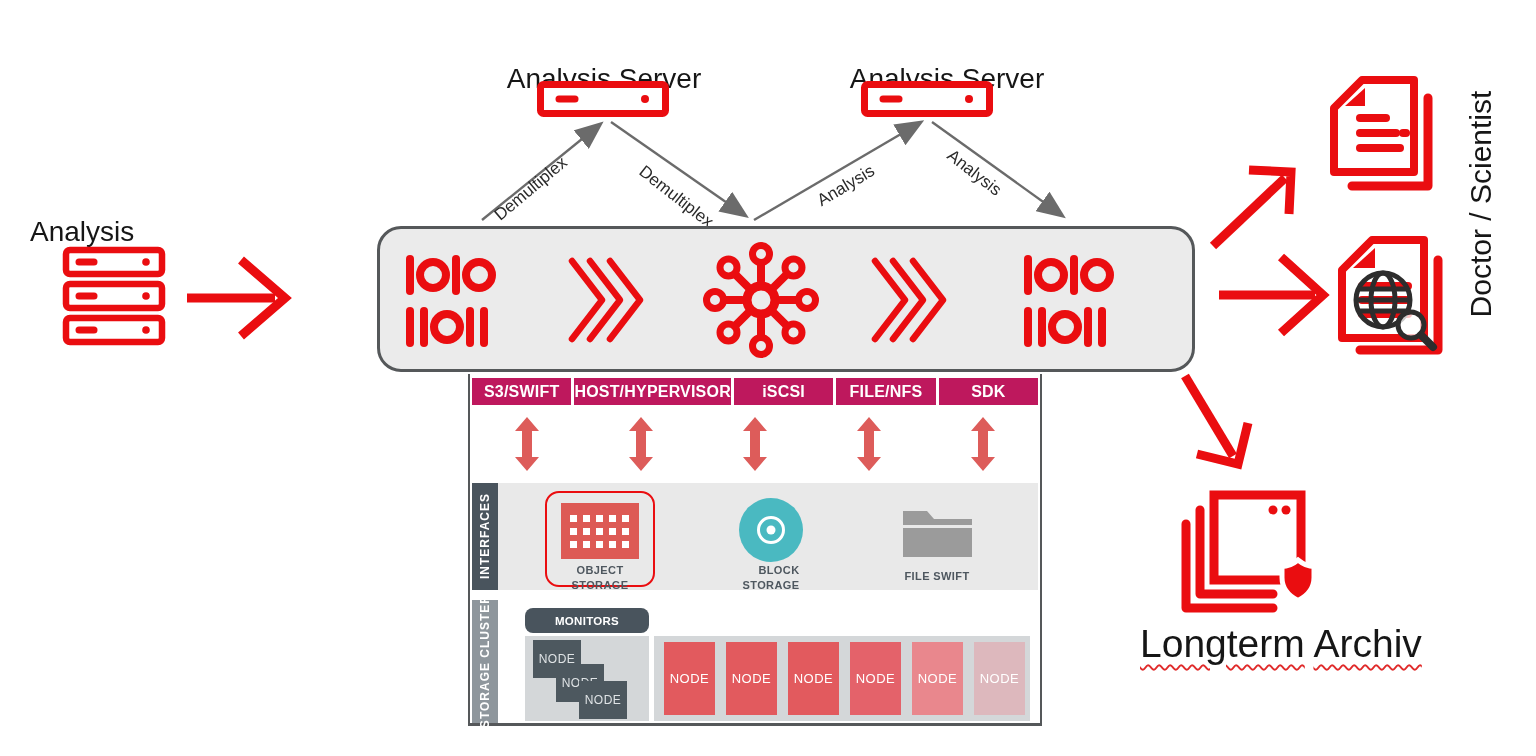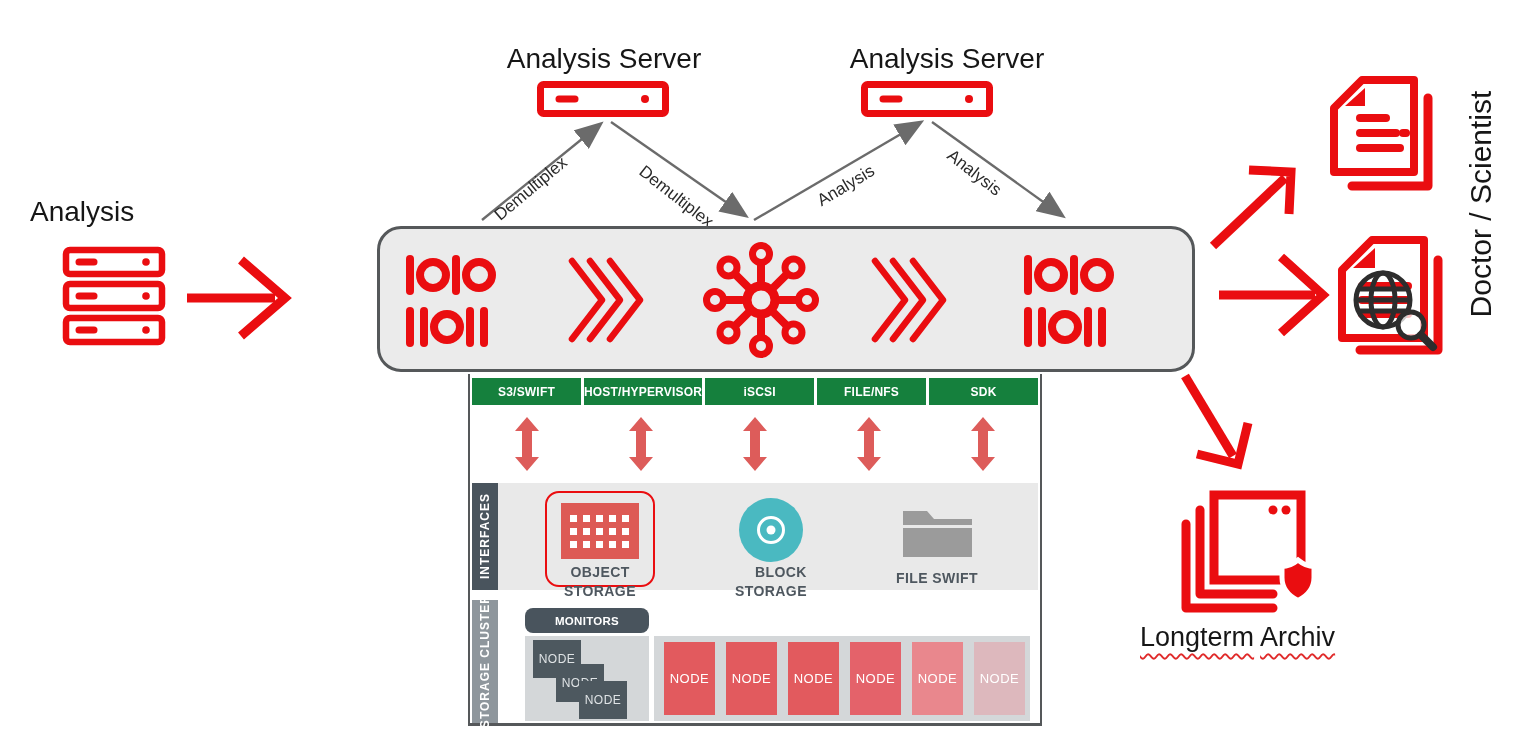--- a/index.html
+++ b/index.html
@@ -1,55 +1,55 @@
 <!DOCTYPE html>
 <html><head>
 <meta charset="utf-8">
 <style>
   html,body{margin:0;padding:0;background:#fff;}
   #canvas{
     position:relative;width:1536px;height:756px;background:#ffffff;
     font-family:"Liberation Sans", sans-serif;overflow:hidden;
   }
   .abs{position:absolute;}
-  .big-label{font-size:28px;color:#161616;white-space:nowrap;}
+  .big-label{font-size:28px;color:#161616;white-space:nowrap;margin-top:20px;}
   .center-origin{transform:translate(-50%,-50%);}
   .flow-label{font-size:17px;color:#2a2a2a;white-space:nowrap;}
 
   
   .bar{
     left:377px;top:226px;width:818px;height:146px;
     background:#ebebeb;border:3px solid #55585a;border-radius:24px;
     box-sizing:border-box;z-index:3;
   }
 
   
   .panel{
     left:468px;top:374px;width:574px;height:352px;background:#fff;
     border-left:2px solid #55585a;border-right:2px solid #55585a;border-bottom:3px solid #55585a;
     box-sizing:border-box;z-index:1;
   }
   .hdr-row{left:2px;right:2px;top:4px;height:27px;display:flex;gap:3px;}
   .hdr-box{
-    flex:1;background:#15803d;color:#fff;display:flex;align-items:center;justify-content:center;
-    font-size:12px;font-weight:bold;letter-spacing:.2px;white-space:nowrap;
+    flex:1;background:#be185d;color:#fff;display:flex;align-items:center;justify-content:center;
+    font-size:16px;font-weight:bold;letter-spacing:.2px;white-space:nowrap;
   }
   .arrows-row{left:2px;right:2px;top:31px;height:78px;display:flex;gap:3px;}
   .arrow-cell{flex:1;display:flex;align-items:center;justify-content:center;}
 
   .band-if{left:2px;right:2px;top:109px;height:107px;background:#e9e9e9;}
   .sidebar{position:absolute;left:0;top:0;bottom:0;width:26px;display:flex;align-items:center;justify-content:center;}
   .sidebar-dark{background:#49545d;}
   .sidebar-mid{background:#8e969c;}
   .vtext{
     writing-mode:vertical-rl;transform:rotate(180deg);
     color:#fff;font-size:12px;font-weight:bold;letter-spacing:1px;white-space:nowrap;
   }
   .if-label{
-    font-size:14px;font-weight:bold;color:#4e575f;letter-spacing:.4px;line-height:1.35;
+    font-size:11px;font-weight:bold;color:#4e575f;letter-spacing:.4px;line-height:1.35;
     text-align:center;white-space:nowrap;
   }
   .obj-outline{
     left:73px;top:8px;width:110px;height:96px;border:2.5px solid #ea0d10;border-radius:14px;box-sizing:border-box;
   }
 
   .band-cl{left:2px;right:2px;top:226px;height:123px;background:#fff;}
   .cl-hdr{
     position:absolute;top:8px;height:25px;background:#49545d;color:#fff;
     display:flex;align-items:center;justify-content:center;
@@ -58,21 +58,21 @@
   .cl-area{position:absolute;top:36px;height:85px;background:#d4d7d9;}
   .mon-node{
     position:absolute;width:48px;height:38px;background:#4d585f;color:#dfe3e5;
     font-size:12px;letter-spacing:.5px;display:flex;align-items:center;justify-content:center;
   }
   .osd-node{
     position:absolute;top:6px;width:51px;height:73px;color:#fff;font-size:13px;letter-spacing:.5px;
     display:flex;align-items:center;justify-content:center;
   }
 
-  .longterm{font-size:27px;color:#161616;white-space:nowrap;}
+  .longterm{font-size:39px;color:#161616;white-space:nowrap;}
   .wavy{text-decoration:underline;text-decoration-style:wavy;text-decoration-color:#e02a2a;text-decoration-thickness:2px;text-underline-offset:7px;}
   .doctor{
     font-size:30px;color:#161616;white-space:nowrap;
     transform:translate(-50%,-50%) rotate(-90deg);
   }
 </style>
 </head>
 <body>
 
 <div id="canvas">

